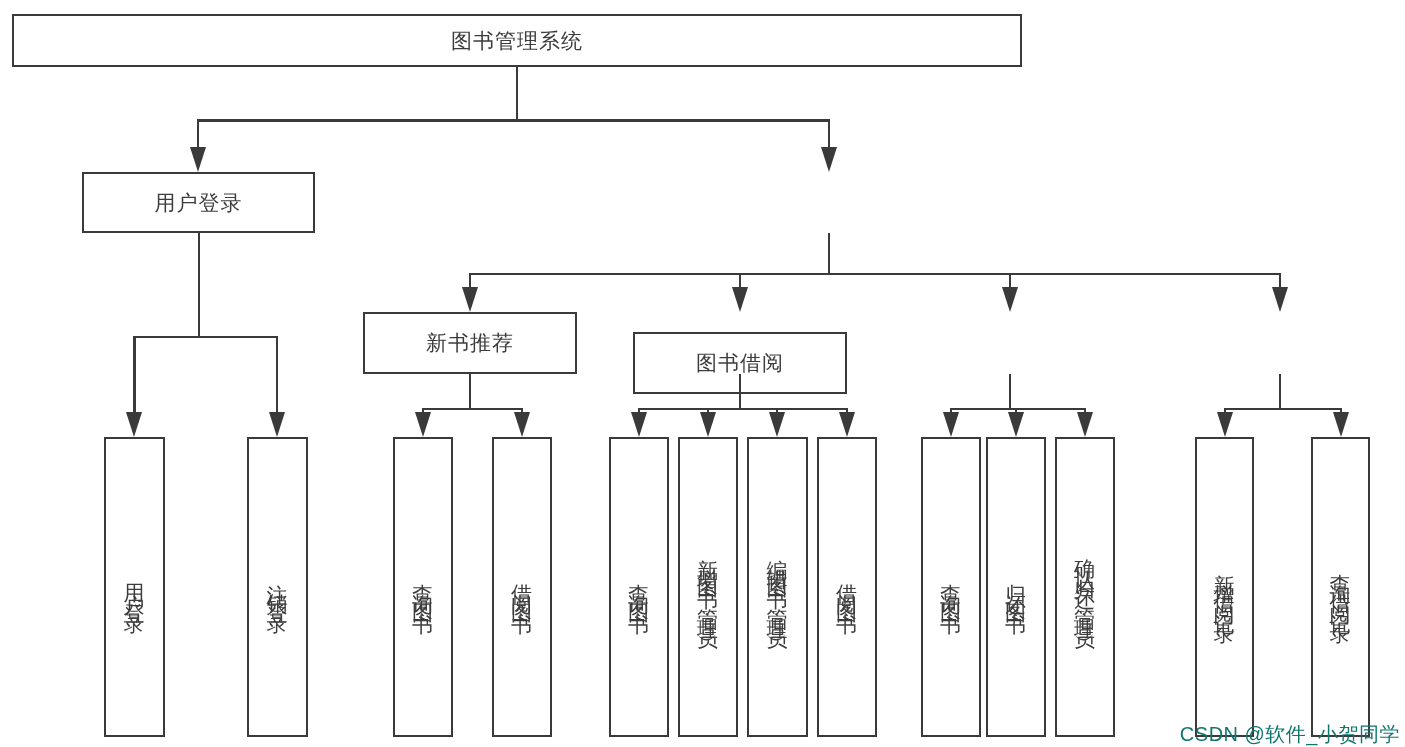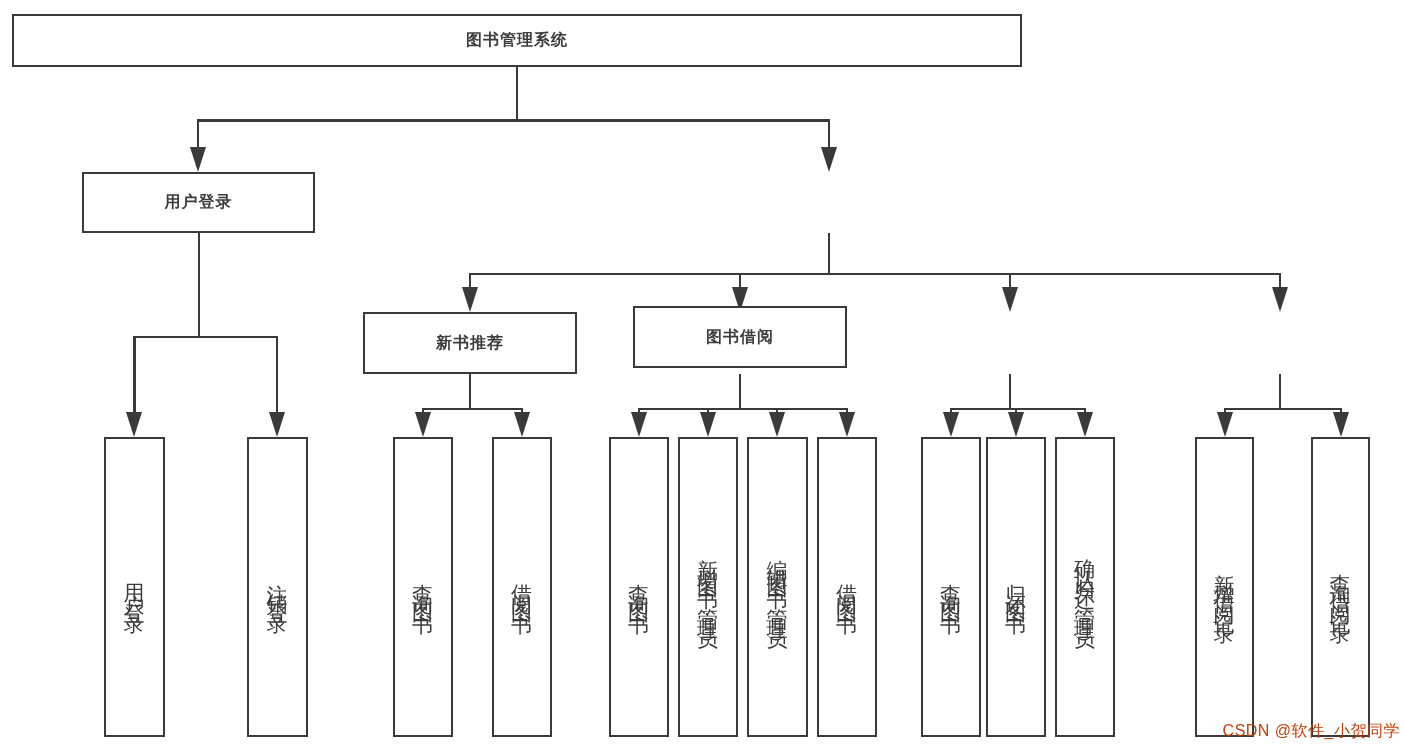--- a/index.html
+++ b/index.html
@@ -11,43 +11,43 @@
     overflow:hidden;
   }
   .box{
     position:absolute;
     box-sizing:border-box;
     border:2.5px solid #3a3a3a;
     background:#ffffff;
     display:flex;align-items:center;justify-content:center;
     color:#3c3c3c;
   }
-  .hbox{font-size:16px;letter-spacing:1px;font-weight:700;}
+  .hbox{font-size:21px;letter-spacing:1px;font-weight:400;}
   .vbox{
     writing-mode:vertical-rl;
     text-orientation:mixed;
     font-size:21px;
     letter-spacing:10px;
     line-height:1;
     font-weight:400;
   }
   .vl{position:absolute;width:2.5px;background:#3a3a3a;}
   .hl{position:absolute;height:2.5px;background:#3a3a3a;}
   .arr{
     position:absolute;width:0;height:0;
     border-left:8.5px solid transparent;
     border-right:8.5px solid transparent;
     border-top:25px solid #3a3a3a;
   }
   .watermark{
     position:absolute;
     right:5px;top:721px;
-    font-size:16px;
+    font-size:20px;
     letter-spacing:0.5px;
-    color:#c2410c;
+    color:#0f766e;
     z-index:10;
     white-space:nowrap;
   }
 </style>
 </head>
 <body>
 
 <div class="stage">
 
   <div class="box hbox" style="left:12px;top:14px;width:1010px;height:53px">
@@ -79,21 +79,21 @@
   <div class="vl" style="left:738.75px;top:273px;height:16px"></div>
   <div class="arr" style="left:731.5px;top:287px"></div>
   <div class="vl" style="left:1008.75px;top:273px;height:16px"></div>
   <div class="arr" style="left:1001.5px;top:287px"></div>
   <div class="vl" style="left:1278.75px;top:273px;height:16px"></div>
   <div class="arr" style="left:1271.5px;top:287px"></div>
 
   <div class="box hbox" style="left:363px;top:312px;width:214px;height:62px">
     <span>新书推荐</span>
   </div>
-  <div class="box hbox" style="left:633px;top:306px;width:214px;height:62px">
+  <div class="box hbox" style="left:633px;top:332px;width:214px;height:62px">
     <span>图书借阅</span>
   </div>
 
   <div class="vl" style="left:468.75px;top:374px;height:35px"></div>
   <div class="hl" style="left:423px;top:407.5px;width:99px"></div>
   <div class="vl" style="left:421.75px;top:408px;height:8px"></div>
   <div class="arr" style="left:414.5px;top:412px"></div>
   <div class="vl" style="left:520.75px;top:408px;height:8px"></div>
   <div class="arr" style="left:513.5px;top:412px"></div>
 

